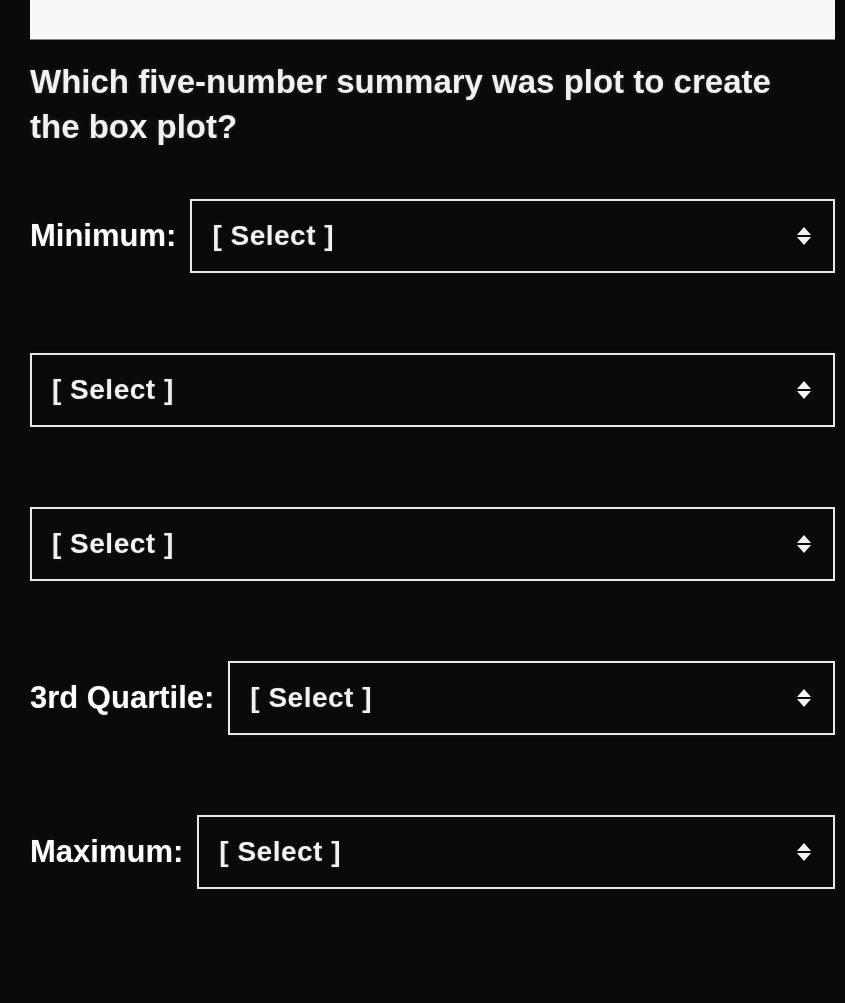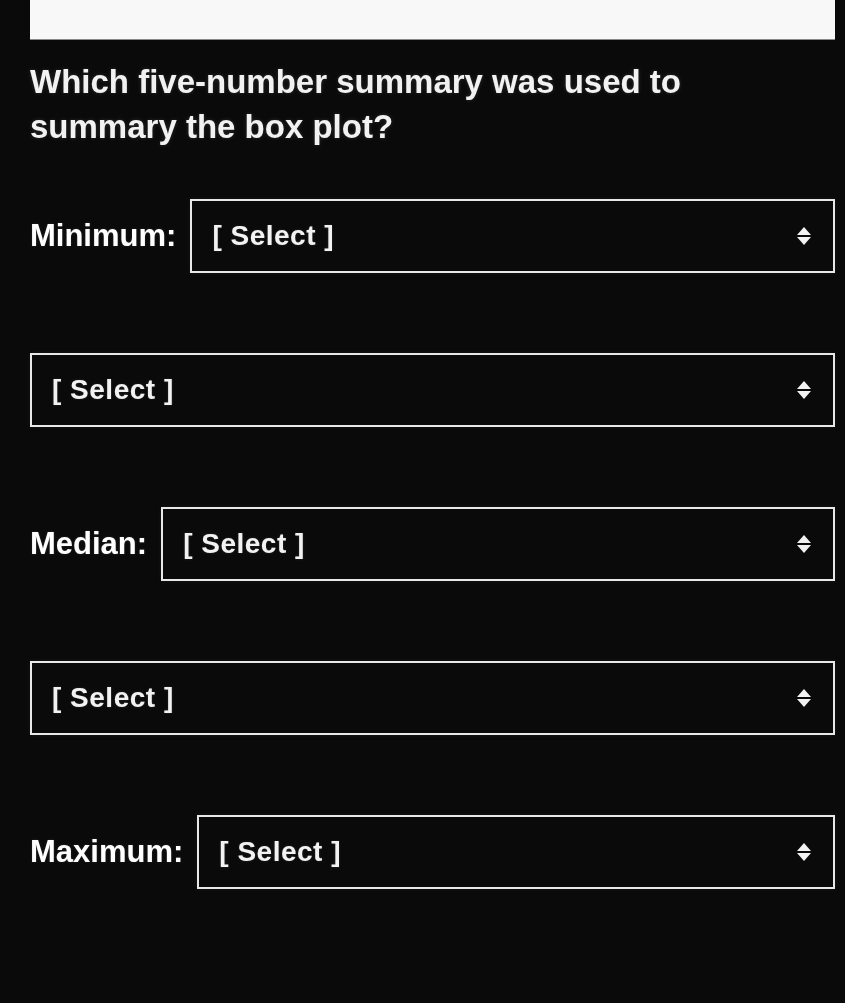--- a/index.html
+++ b/index.html
@@ -98,21 +98,21 @@
     .updown-icon .tri-down {
       border-top: 8px solid #f2f2f2;
     }
   </style>
 </head>
 <body>
 
 <div class="top-strip"></div>
 
 <div class="content">
-  <div class="question">Which five-number summary was used to summary the box plot?</div>
+  <div class="question">Which five-number summary was plot to create the box plot?</div>
 
   <div class="field-row">
     <span class="field-label">Minimum:</span>
     <div class="select-box">
       <span class="select-text">[ Select ]</span>
       <span class="updown-icon">
         <span class="tri-up"></span>
           <span class="tri-down"></span>
       </span>
     </div>
@@ -122,31 +122,31 @@
     <div class="select-box">
       <span class="select-text">[ Select ]</span>
       <span class="updown-icon">
         <span class="tri-up"></span>
           <span class="tri-down"></span>
       </span>
     </div>
   </div>
 
   <div class="field-row">
-    <span class="field-label">Median:</span>
     <div class="select-box">
       <span class="select-text">[ Select ]</span>
       <span class="updown-icon">
         <span class="tri-up"></span>
           <span class="tri-down"></span>
       </span>
     </div>
   </div>
 
   <div class="field-row">
+    <span class="field-label">3rd Quartile:</span>
     <div class="select-box">
       <span class="select-text">[ Select ]</span>
       <span class="updown-icon">
         <span class="tri-up"></span>
           <span class="tri-down"></span>
       </span>
     </div>
   </div>
 
   <div class="field-row" style="margin-bottom:0;">

